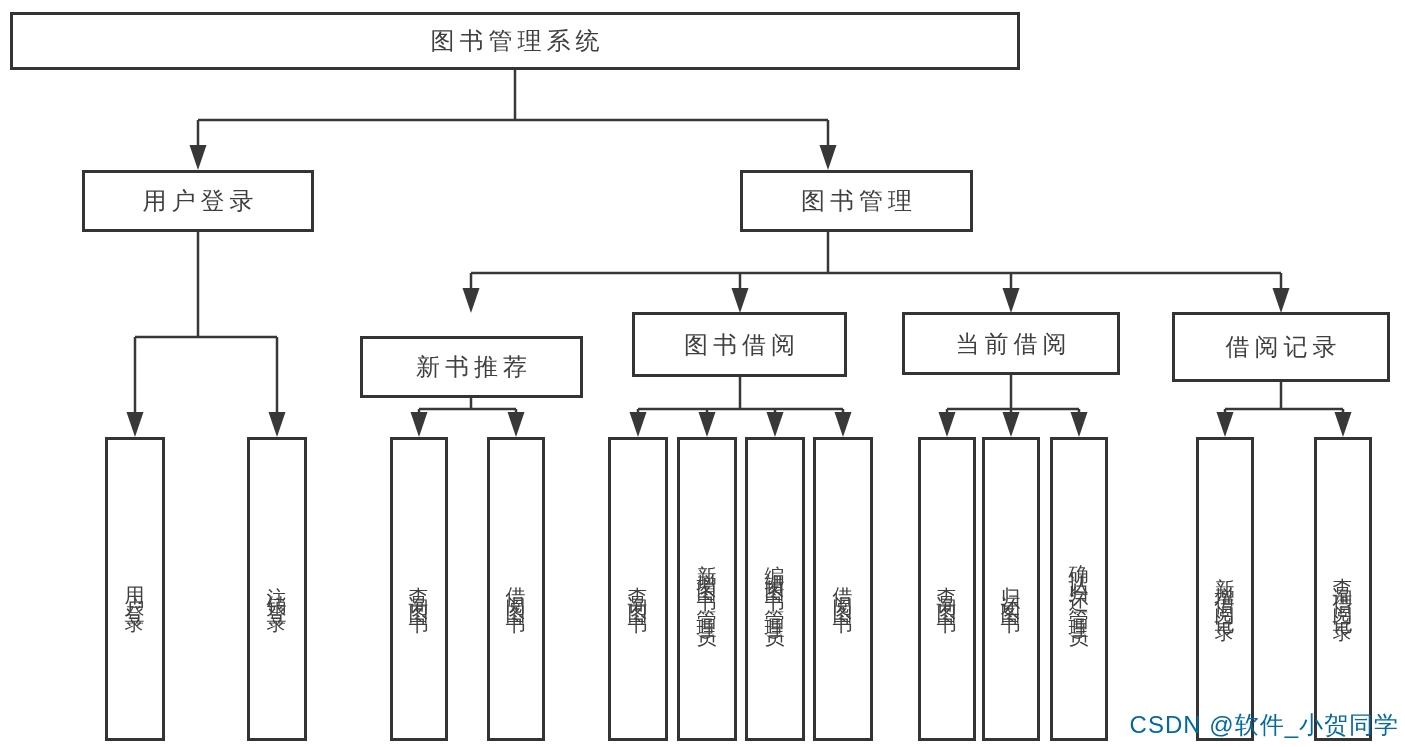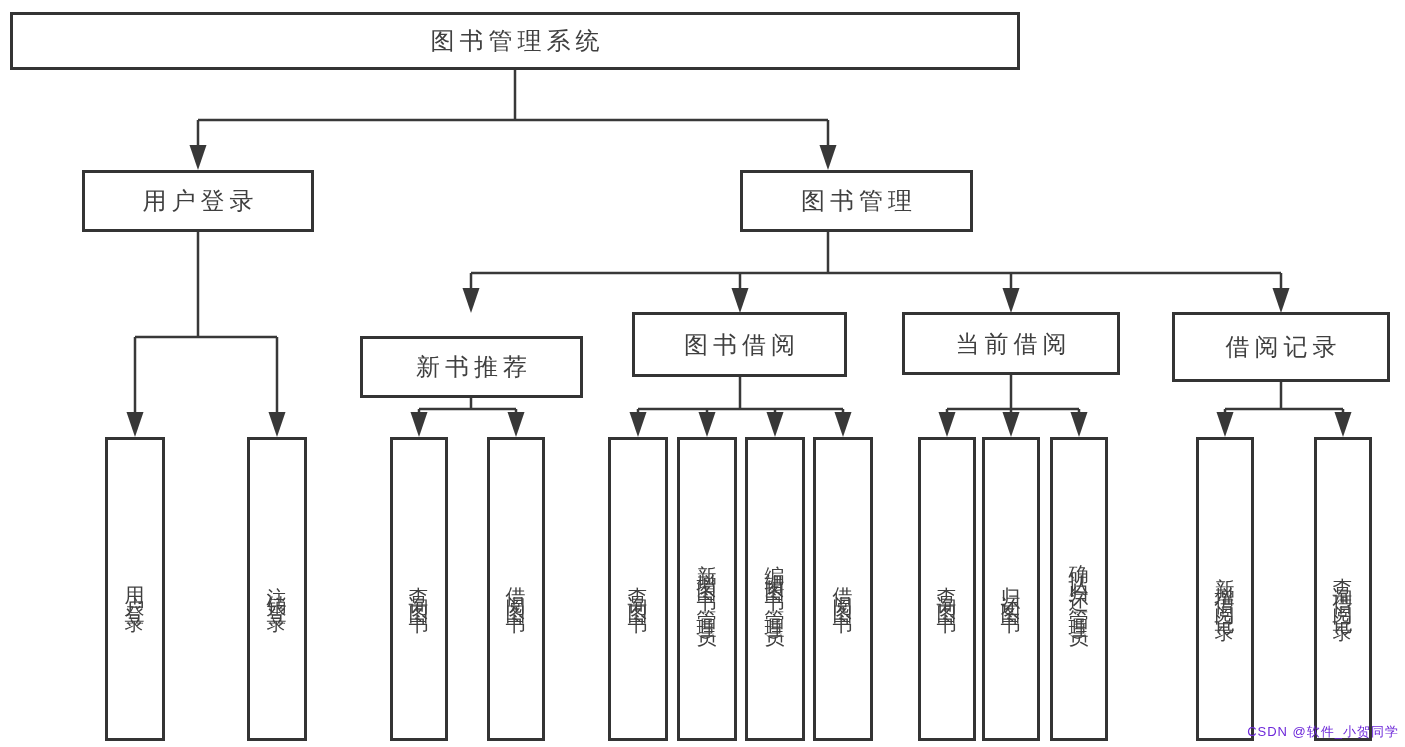--- a/index.html
+++ b/index.html
@@ -36,22 +36,22 @@
     text-orientation: mixed;
     letter-spacing: 9px;
     font-size: 20px;
     white-space: normal;
     line-height: 1;
   }
   .watermark {
     position: absolute;
     right: 6px;
     bottom: 6px;
-    color: #6d28d9;
-    font-size: 13px;
+    color: #0369a1;
+    font-size: 24px;
     letter-spacing: 1px;
     z-index: 5;
   }
 </style>
 </head>
 <body>
 
 <div class="canvas">
 
   <svg class="connectors" viewBox="0 0 1405 747" xmlns="http://www.w3.org/2000/svg">

